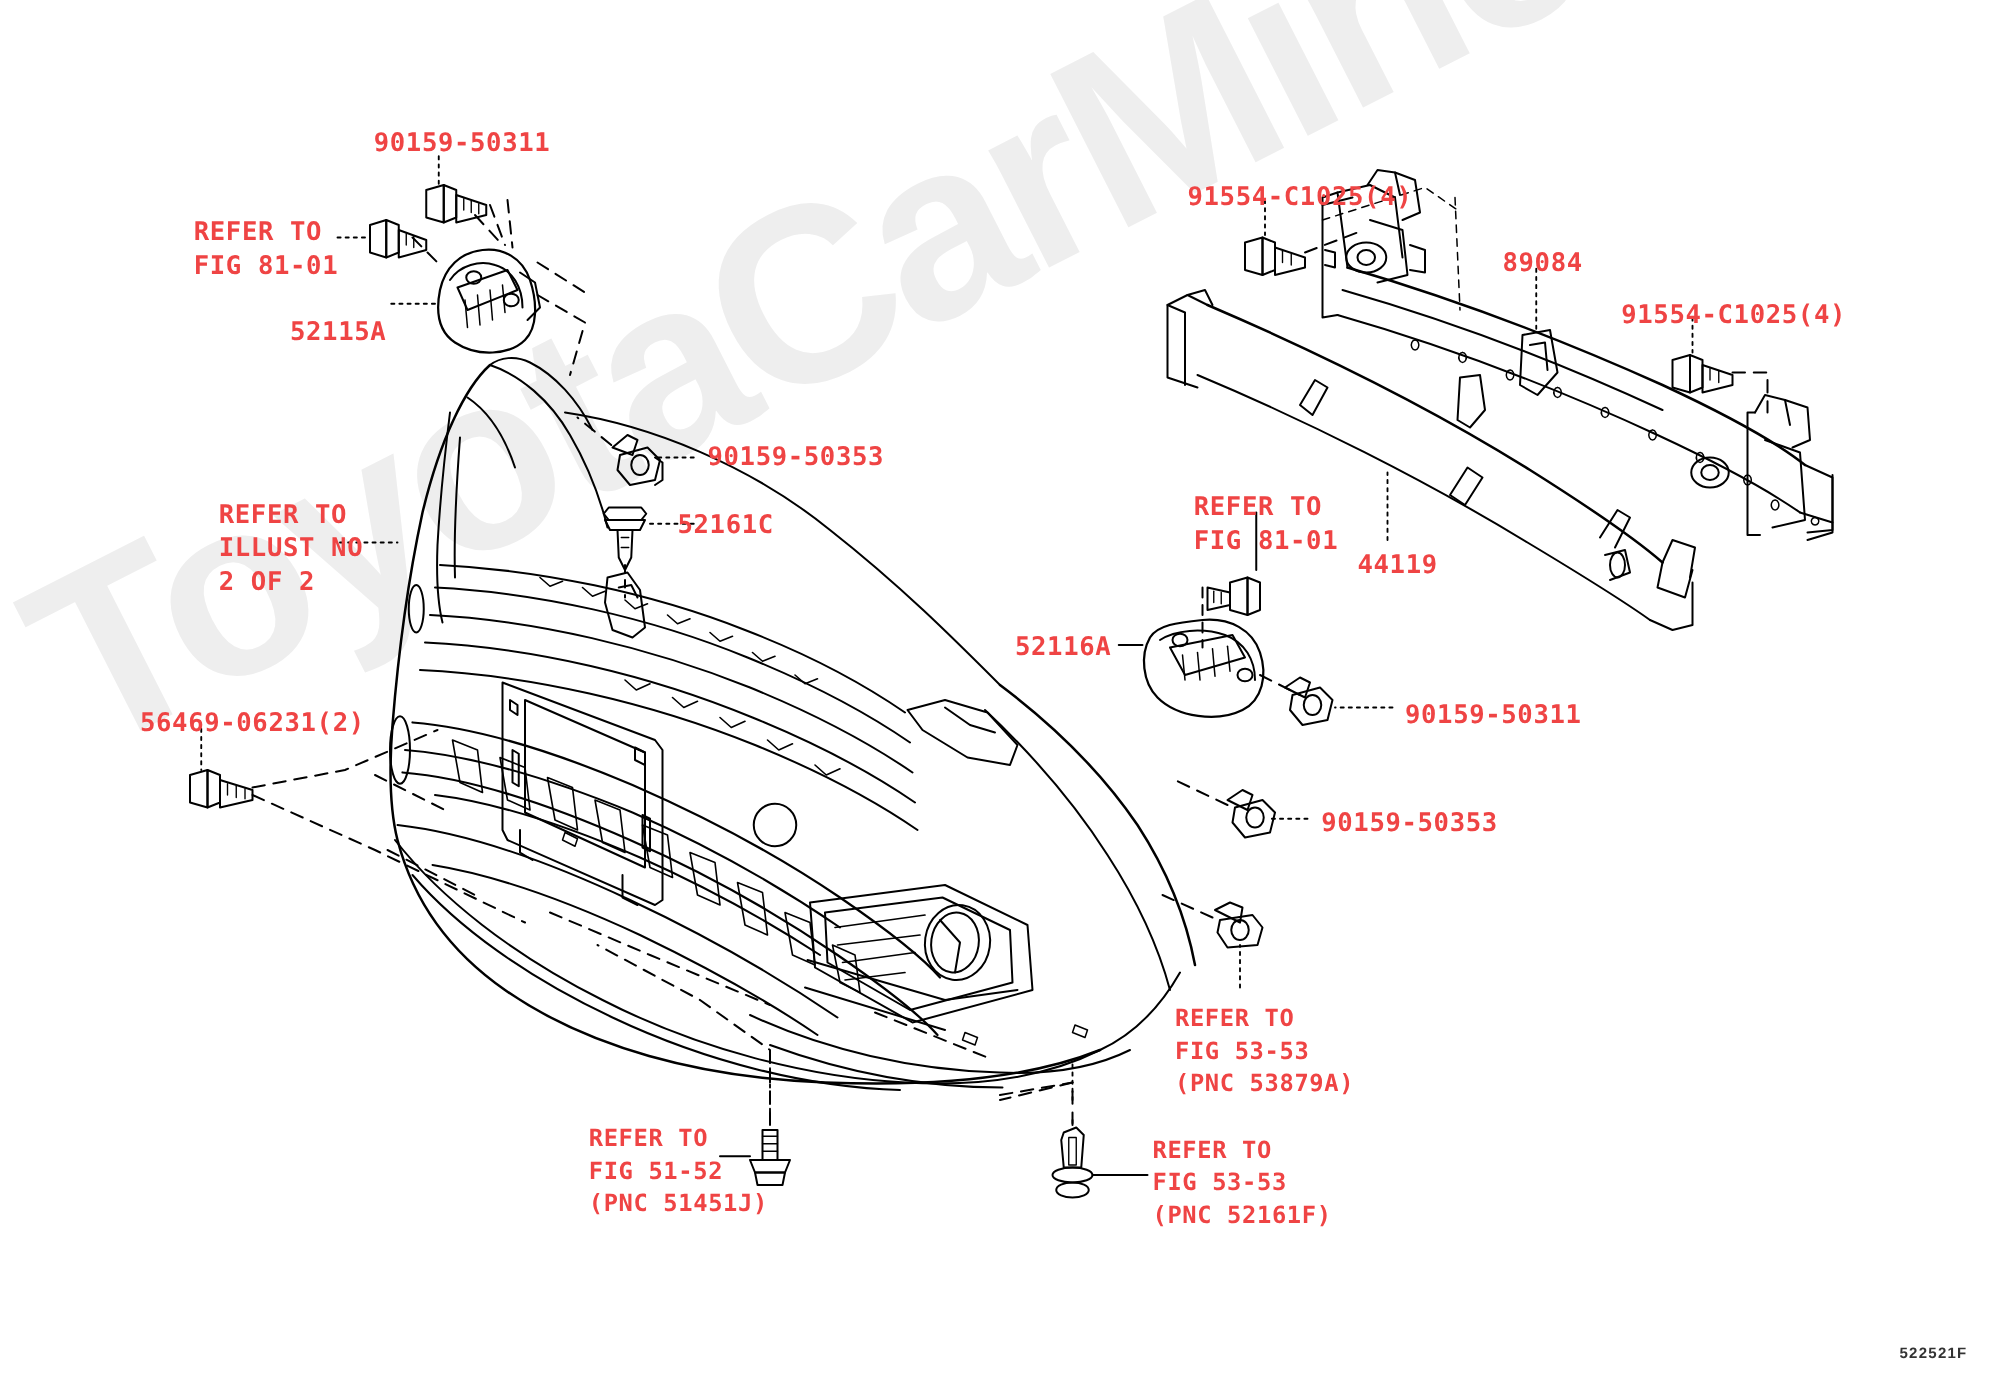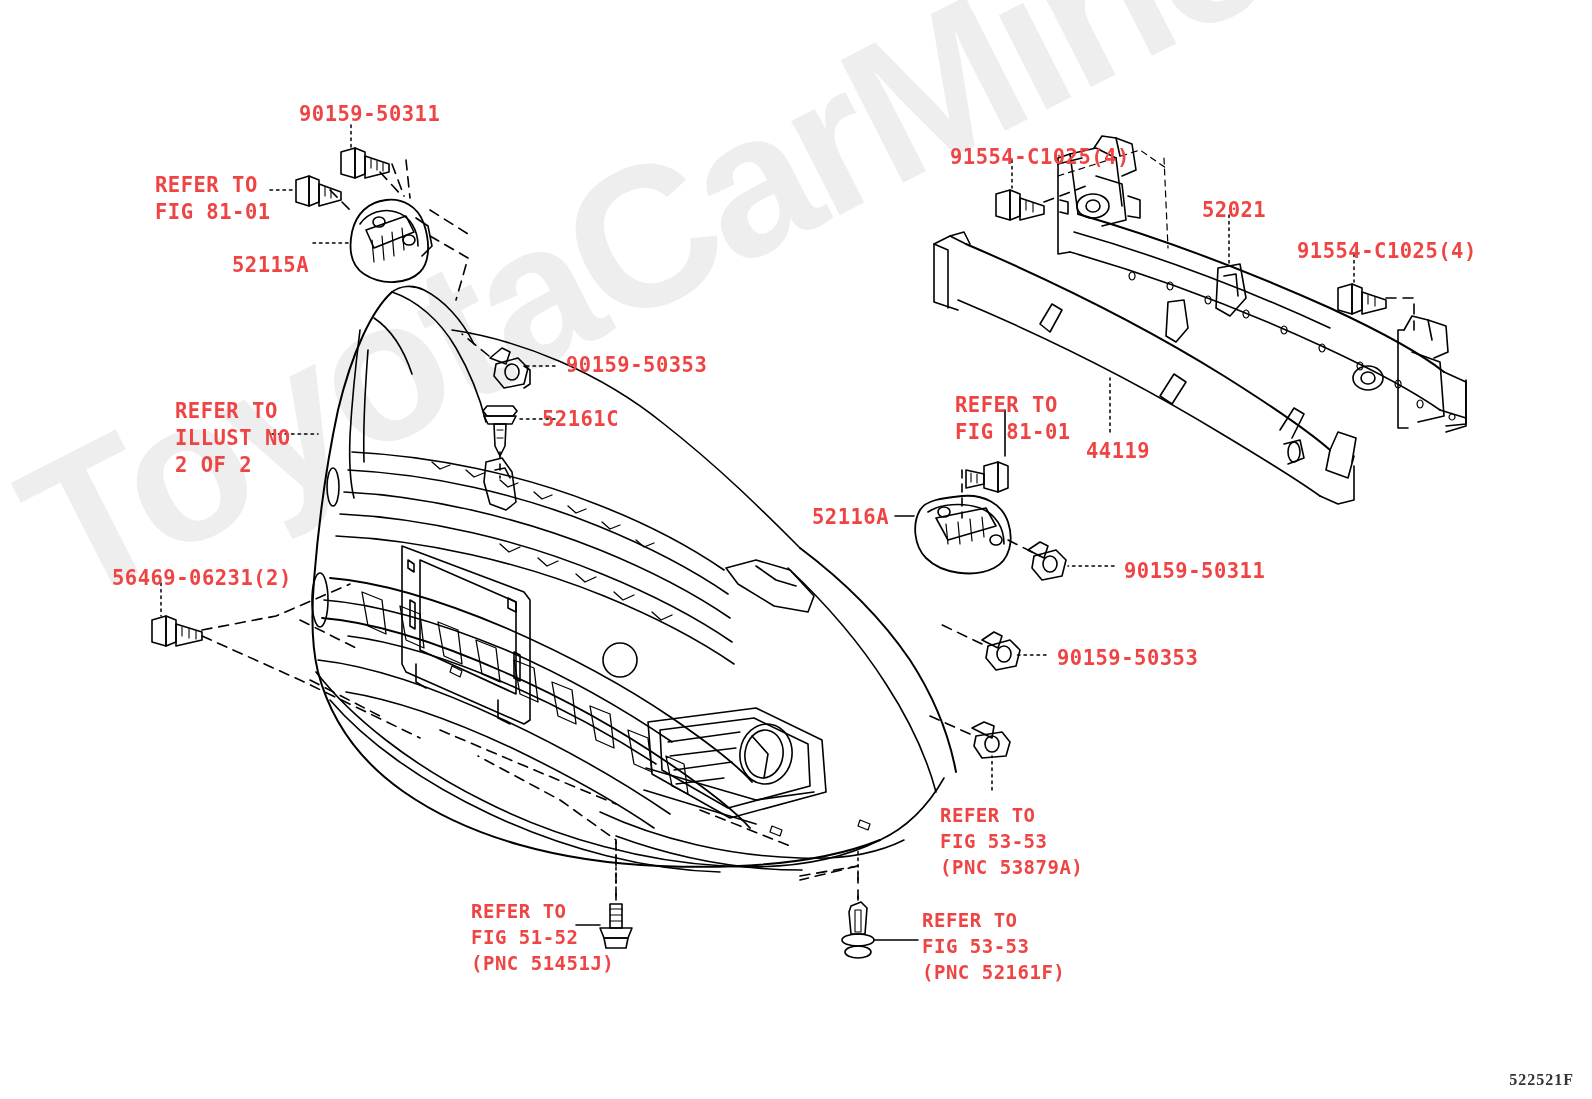--- a/index.html
+++ b/index.html
@@ -20,22 +20,22 @@
   
   #art{position:absolute;left:0;top:0;z-index:2;}
 
   
   .lbl{position:absolute;z-index:5;color:#ef4444;
        font-family:"DejaVu Sans Mono","Liberation Mono",monospace;
        font-weight:700;font-size:20.5px;letter-spacing:0.5px;
        white-space:pre;line-height:27px;}
   .lbl.small{font-size:19px;line-height:26px;}
   .figno{position:absolute;right:18px;bottom:10px;z-index:5;
-       font-family:Liberation Serif, serif;
-       font-size:16px;font-weight:700;color:#333;letter-spacing:1px;}
+       font-family:Liberation Sans, sans-serif;
+       font-size:12px;font-weight:700;color:#333;letter-spacing:1px;}
 </style>
 </head>
 <body>
 
 <div id="stage">
 
   <div class="wm">
     <div class="wm-text">ToyotaCarMine.ru</div>
   </div>
 
@@ -447,21 +447,21 @@
   <div class="lbl" style="left:155px;top:172px">REFER TO
 FIG 81-01</div>
   <div class="lbl" style="left:232px;top:252px">52115A</div>
   <div class="lbl" style="left:566px;top:352px">90159-50353</div>
   <div class="lbl" style="left:542px;top:406px">52161C</div>
   <div class="lbl" style="left:175px;top:398px">REFER TO
 ILLUST NO
 2 OF 2</div>
   <div class="lbl" style="left:112px;top:565px">56469-06231(2)</div>
   <div class="lbl" style="left:950px;top:144px">91554-C1025(4)</div>
-  <div class="lbl" style="left:1202px;top:197px">52021</div>
+  <div class="lbl" style="left:1202px;top:197px">89084</div>
   <div class="lbl" style="left:1297px;top:238px">91554-C1025(4)</div>
   <div class="lbl" style="left:955px;top:392px">REFER TO
 FIG 81-01</div>
   <div class="lbl" style="left:1086px;top:438px">44119</div>
   <div class="lbl" style="left:812px;top:504px">52116A</div>
   <div class="lbl" style="left:1124px;top:558px">90159-50311</div>
   <div class="lbl" style="left:1057px;top:645px">90159-50353</div>
   <div class="lbl small" style="left:940px;top:802px">REFER TO
 FIG 53-53
 (PNC 53879A)</div>

